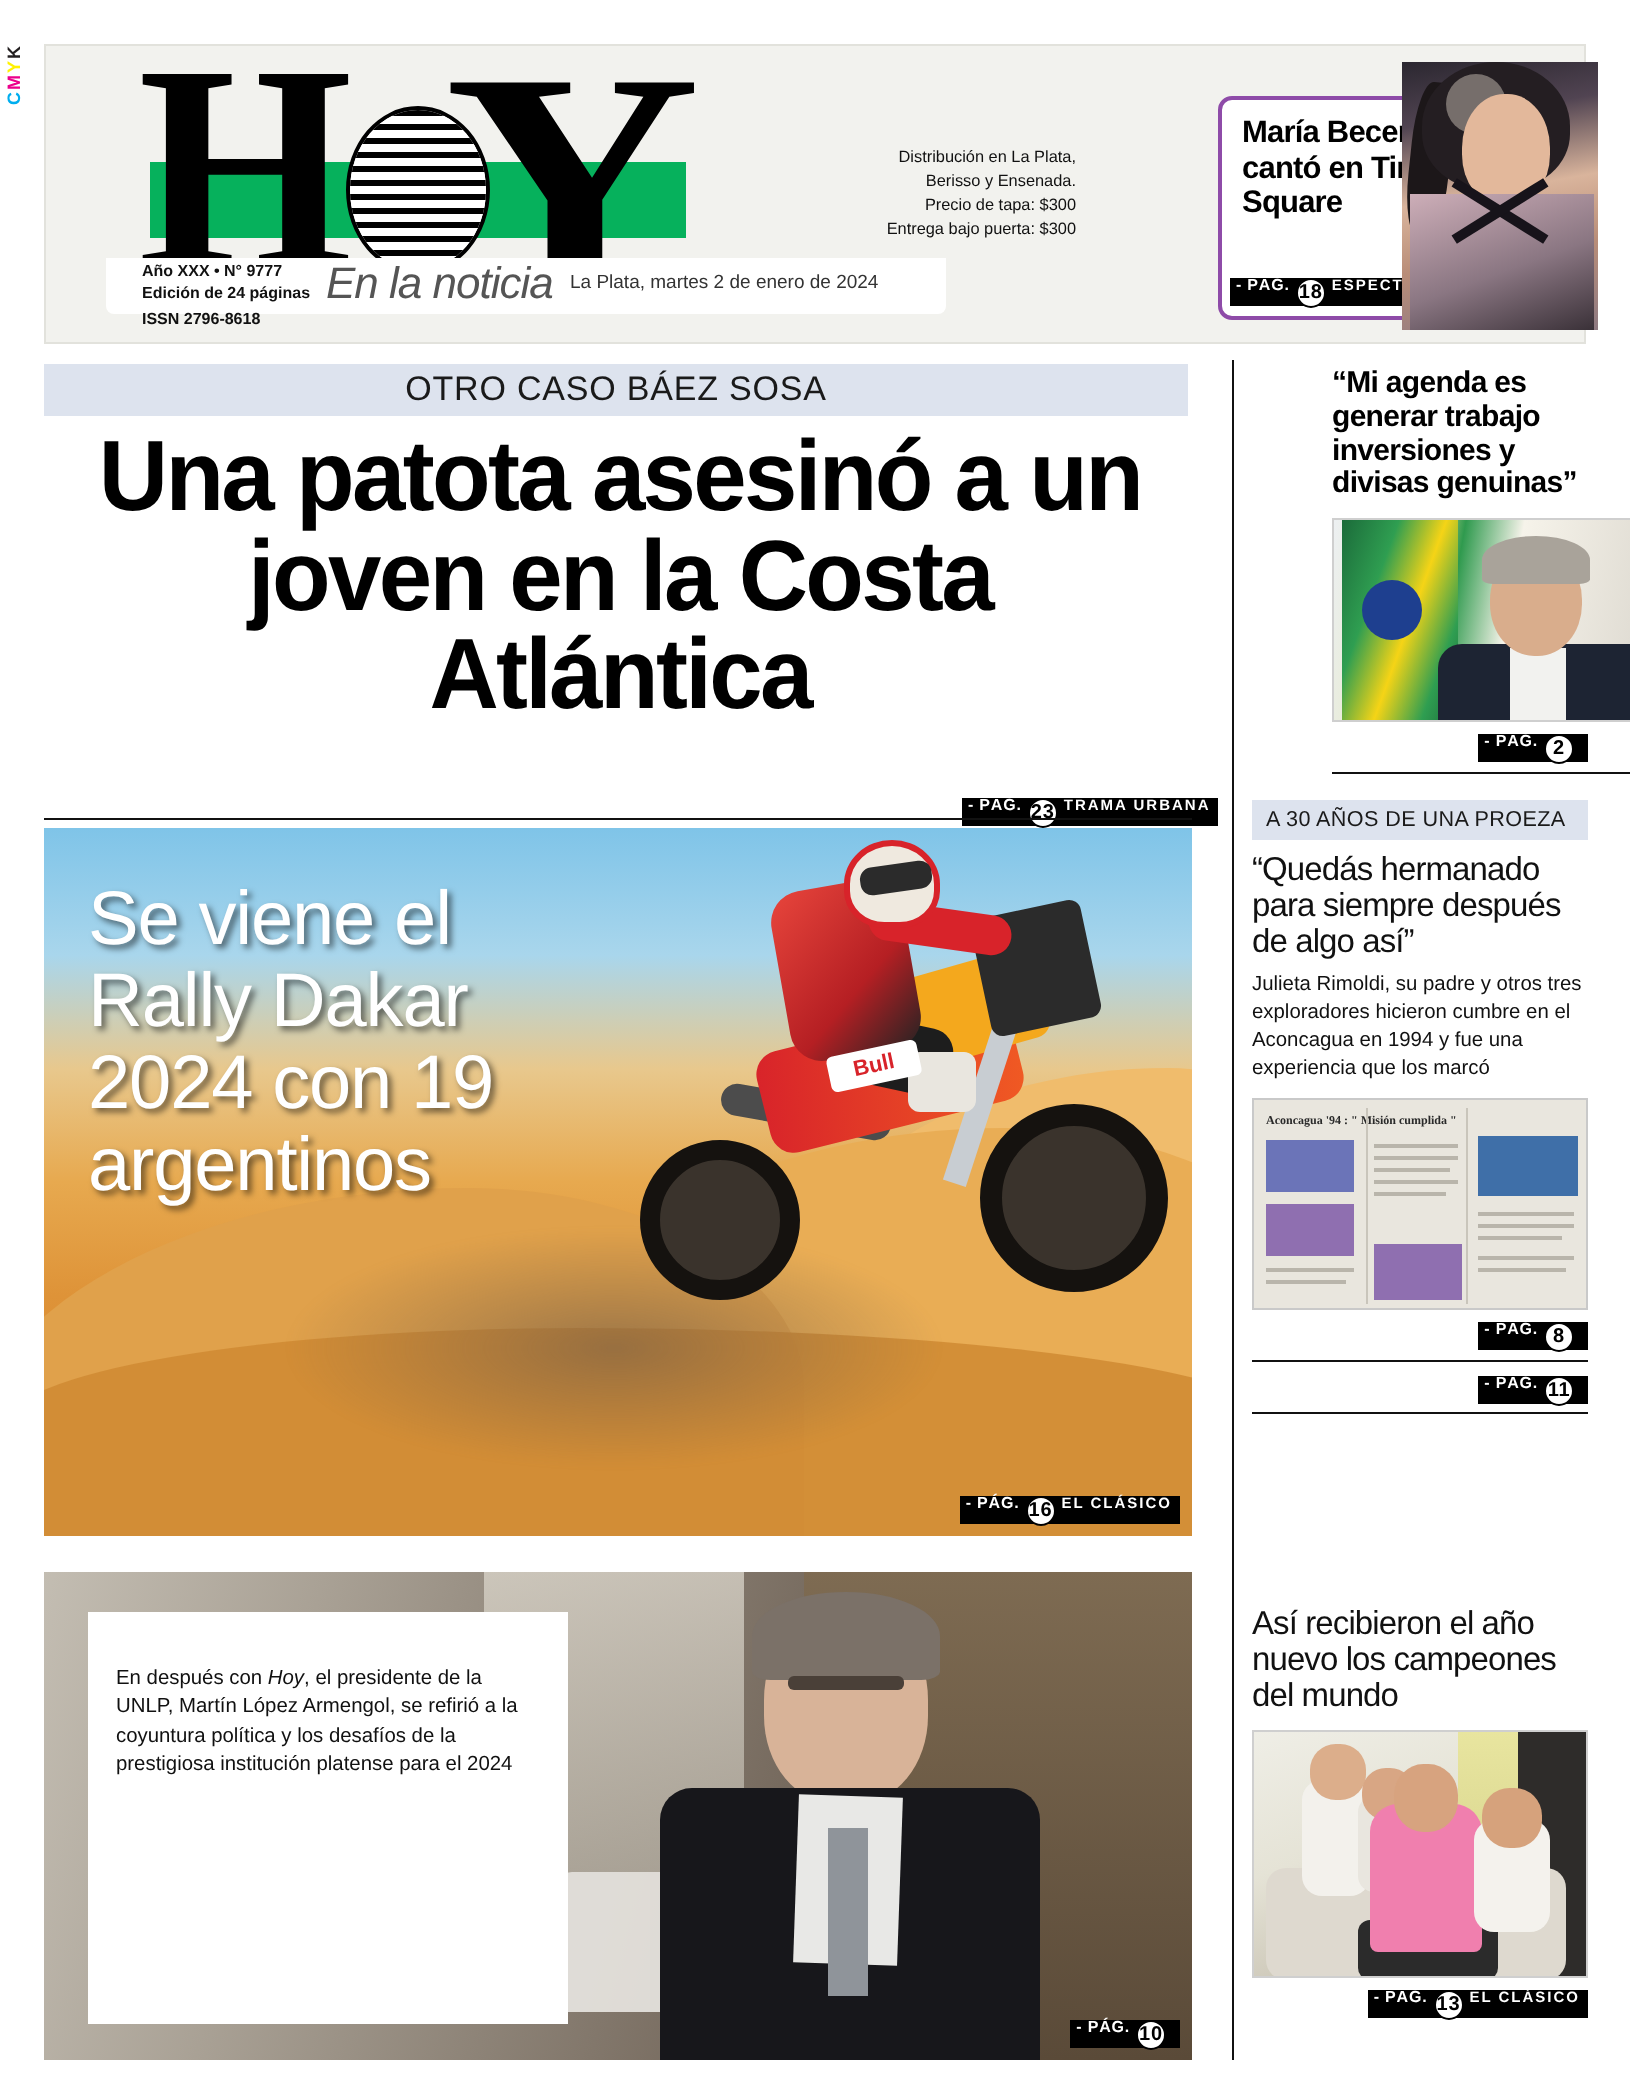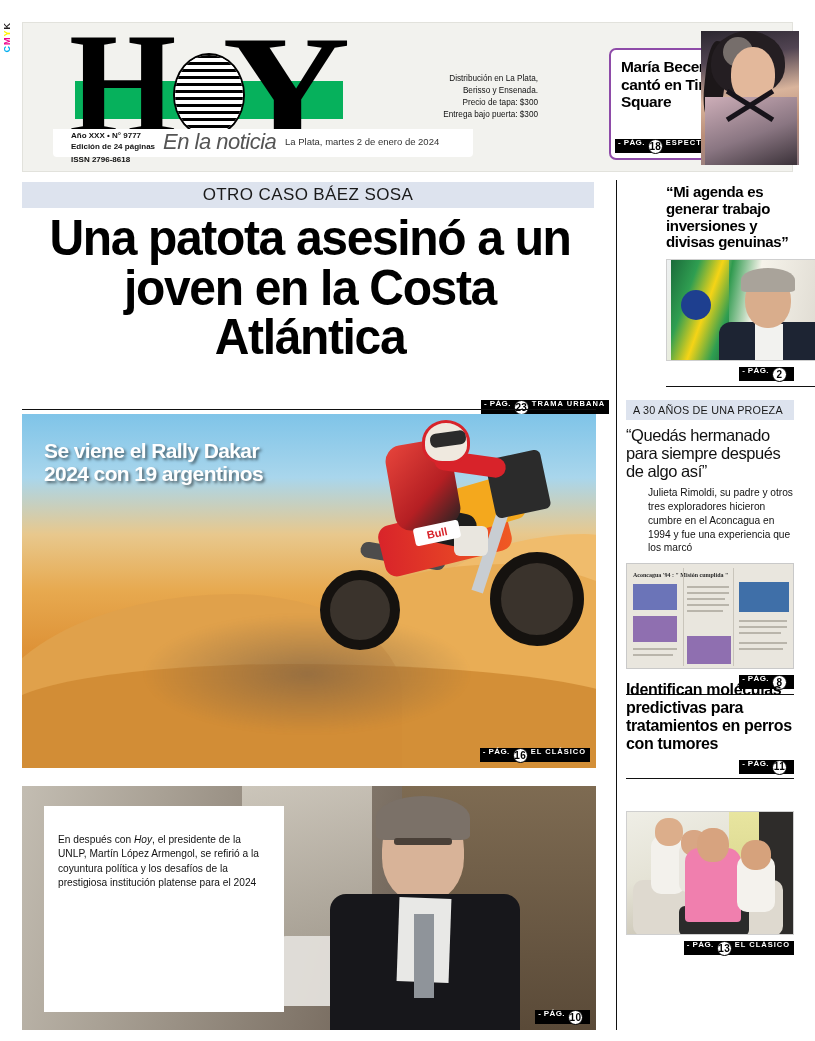--- a/index.html
+++ b/index.html
@@ -165,21 +165,21 @@
     background:#e9ad55; border-radius:55% 45% 0 0 / 60% 60% 0 0; }
   .dune3{ position:absolute; left:380px; top:120px; width:260px; height:140px;
     background:#f0bc6c; border-radius:70% 30% 0 0 / 80% 40% 0 0; }
   .dune4{ position:absolute; left:-20px; top:250px; width:640px; height:140px;
     background:#cf8a33; border-radius:45% 55% 0 0 / 35% 35% 0 0; opacity:.85;}
   .dust{ position:absolute; left:120px; top:200px; width:330px; height:120px;
     background:radial-gradient(ellipse at 50% 50%, rgba(120,95,70,.65), rgba(190,150,95,0) 70%);
     filter: blur(2px); }
   .dakar-title {
     position: absolute; left: 22px; top: 26px; width: 260px;
-    font-size: 21px; font-weight: bold; line-height: 1.08; color: #fff;
+    font-size: 38px; font-weight: normal; line-height: 1.08; color: #fff;
     letter-spacing: -0.6px; text-shadow: 2px 2px 3px rgba(0,0,0,.55);
   }
   .moto { position:absolute; left:272px; top:6px; width:296px; height:250px; }
   .mt-wheelR{ position:absolute; left:196px; top:132px; width:94px; height:94px;
     border-radius:50%; border:11px solid #15120f; background:#3a332c; }
   .mt-wheelF{ position:absolute; left:26px; top:150px; width:80px; height:80px;
     border-radius:50%; border:10px solid #15120f; background:#3a332c; }
   .mt-body{ position:absolute; left:86px; top:92px; width:130px; height:52px;
     background:linear-gradient(100deg,#d8232a,#f05a23); border-radius:12px;
     transform:rotate(-14deg); }
@@ -251,21 +251,21 @@
   
   .rc { position: absolute; left: 626px; width: 168px; }
 
   .rc-head-bold {
     font-size: 15px; font-weight: bold; line-height: 1.12; color: #000;
     letter-spacing: -0.35px;
   }
   .rc-head-light {
     font-size: 16.5px; line-height: 1.1; color: #111; letter-spacing: -0.45px;
   }
-  .rc-desc { font-size: 10.2px; line-height: 1.35; color: #111; margin-top: 6px; margin-left: 22px; }
+  .rc-desc { font-size: 10.2px; line-height: 1.35; color: #111; margin-top: 6px; }
   .rc-photo { width: 168px; background: #ddd; overflow: hidden; position: relative; }
   .rc-rule { width: 168px; height: 1px; background: #111; }
   .rc-badge-row { display: flex; justify-content: flex-end; }
 
   
   .n1 { top: 184px; padding-left: 40px; }
   .n1 .rc-photo { height: 102px; margin-top: 8px; border:1px solid #cfcfcf;
     background: linear-gradient(100deg,#edf0f2 0%,#e6ead0 18%,#f1e6a0 26%,#2f9a4e 36%,#f6f3ea 52%,#d9d5cc 100%); }
   .sc-flag{ position:absolute; left:4px; top:0; width:58px; height:102px;
     background:linear-gradient(110deg,#1b6b3a 0%,#2f9e51 30%,#f5d416 55%,#2f9e51 80%,#1b6b3a 100%); }
@@ -513,31 +513,31 @@
     <div class="rc-badge-row" style="margin-top:6px;">
       <span class="pbadge">
         <span>- PÁG.</span>
         <span class="num">8</span>
       </span>
     </div>
     <div class="rc-rule" style="margin-top:5px;"></div>
   </div>
 
   <div class="rc n3">
-    <div class="rc-head-bold" style="font-size:16px;">Identifican moléculas predictivas para tratamientos en perros con tumores</div>
     <div class="rc-badge-row" style="margin-top:7px;">
       <span class="pbadge">
         <span>- PÁG.</span>
         <span class="num">11</span>
       </span>
     </div>
     <div class="rc-rule" style="margin-top:4px;"></div>
   </div>
 
   <div class="rc n4">
+    <div class="rc-head-light">Así recibieron el año nuevo los campeones del mundo</div>
     <div class="rc-photo">
       <div class="ms-door"></div>
         <div class="ms-wallR"></div>
         <div class="ms-sofa"></div>
       <div class="ms-k1"></div>
         <div class="ms-k1h"></div>
       <div class="ms-k2"></div>
         <div class="ms-k2h"></div>
       <div class="ms-pants"></div>
       <div class="ms-dad"></div>

